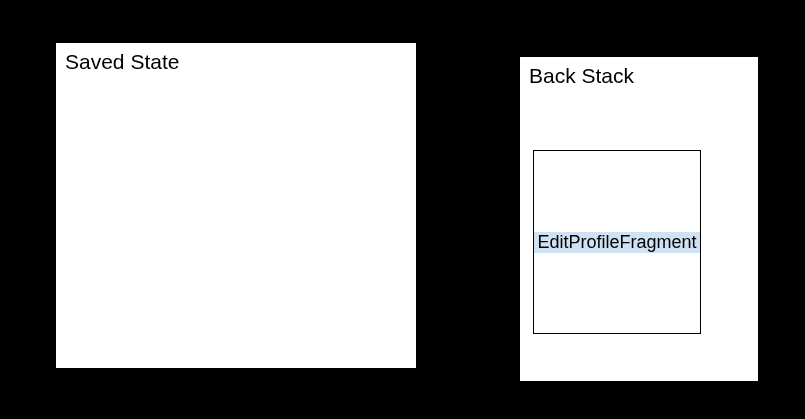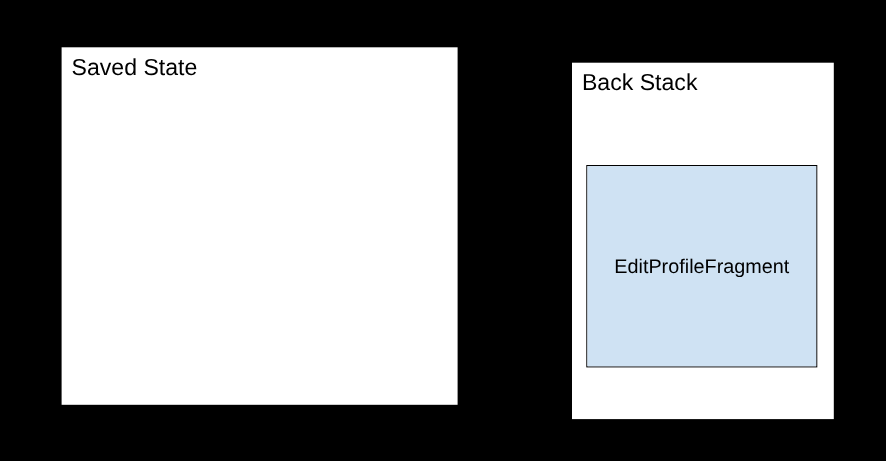--- a/index.html
+++ b/index.html
@@ -38,25 +38,26 @@
     left: 9px;
     font-size: 21px;
     line-height: 26px;
     color: #000000;
     white-space: nowrap;
   }
   .stack {
     position: absolute;
     left: 13px;
     top: 93px;
-    width: 210px;
+    width: 168px;
     height: 184px;
     border: 1.5px solid #000000;
     box-sizing: border-box;
     display: flex;
+    align-items: center;
   }
   .stack-row {
     flex: 1 1 0;
     background: #cfe2f3;
     display: flex;
     align-items: center;
     justify-content: center;
     font-size: 18px;
     color: #000000;
     white-space: nowrap;

